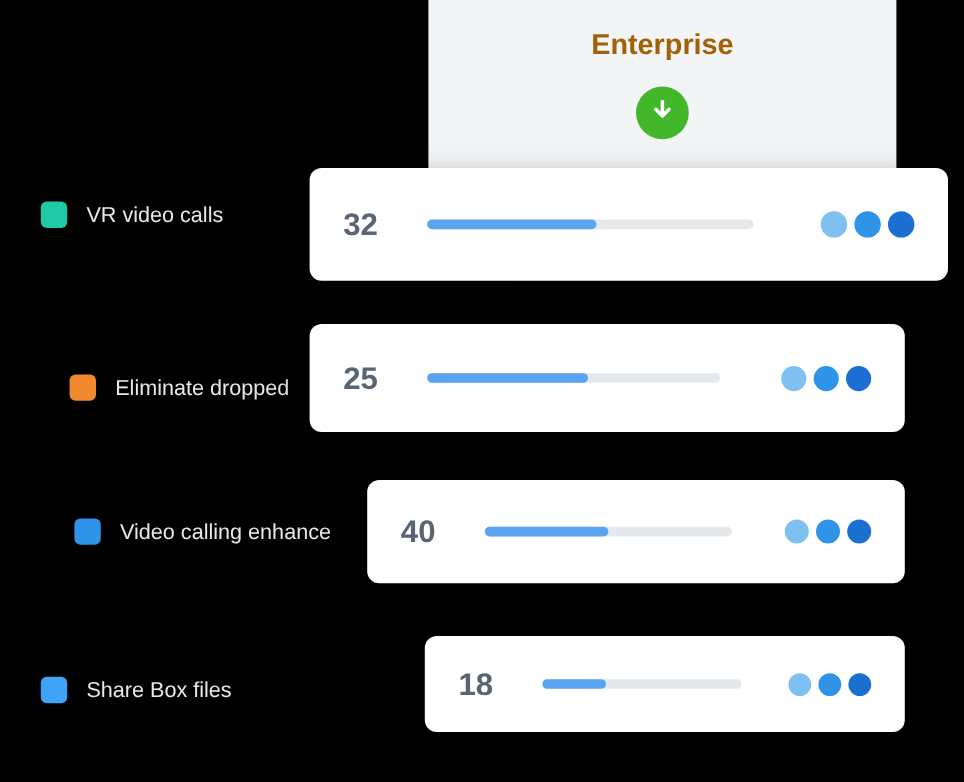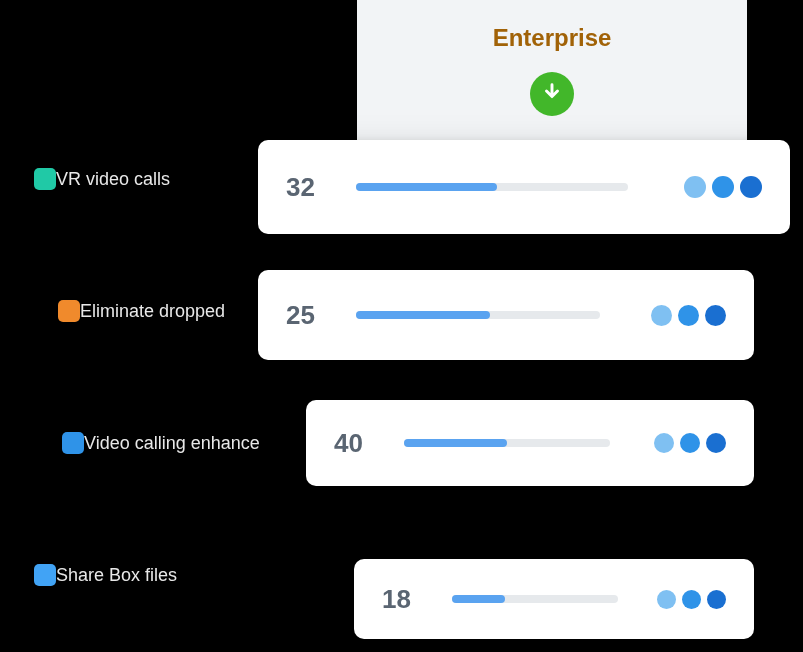--- a/index.html
+++ b/index.html
@@ -37,20 +37,21 @@
       display: flex;
       align-items: center;
       justify-content: center;
     }
     .download-circle svg { width: 22px; height: 22px; }
 
     .legend-item {
       position: absolute;
       display: flex;
       align-items: center;
+      gap: 16px;
     }
     .legend-swatch {
       width: 22px;
       height: 22px;
       border-radius: 5px;
     }
     .legend-label {
       color: #e8e8e8;
       font-size: 18px;
       font-weight: 400;
@@ -112,21 +113,21 @@
         <path d="M12 4 L12 17 M12 17 L6 11 M12 17 L18 11" stroke="#ffffff" stroke-width="3.2" stroke-linecap="round" stroke-linejoin="round"></path>
       </svg>
     </span>
   </div>
 </div>
 
 <div class="legend-item" style="left:34px; top:168px;">
   <span class="legend-swatch" style="background:#20c9a6"></span>
   <span class="legend-label">VR video calls</span>
 </div>
-<div class="legend-item" style="left:34px; top:300px;padding-left:24px;">
+<div class="legend-item" style="left:34px; top:312px;padding-left:24px;">
   <span class="legend-swatch" style="background:#f08a2c"></span>
   <span class="legend-label">Eliminate dropped</span>
 </div>
 <div class="legend-item" style="left:34px; top:432px;margin-left:28px;">
   <span class="legend-swatch" style="background:#2f93e8"></span>
   <span class="legend-label">Video calling enhance</span>
 </div>
 <div class="legend-item" style="left:34px; top:564px;">
   <span class="legend-swatch" style="background:#41a3f5"></span>
   <span class="legend-label">Share Box files</span>
@@ -161,21 +162,21 @@
   <div class="progress-track" style="width:206px;">
     <div class="progress-fill" style="width:50%"></div>
   </div>
   <div class="dots">
     <span class="dot d1" style="width:20px;height:20px;"></span>
     <span class="dot d2" style="width:20px;height:20px;"></span>
     <span class="dot d3" style="width:20px;height:20px;"></span>
   </div>
 </div>
 
-<div class="score-card" style="left:354px; top:530px; width:400px; height:80px;margin-top:29px;">
+<div class="score-card" style="left:354px; top:530px; width:400px; height:80px;">
   <span class="score-val">18</span>
   <div class="progress-track" style="width:166px;">
     <div class="progress-fill" style="width:32%"></div>
   </div>
   <div class="dots">
     <span class="dot d1" style="width:19px;height:19px;"></span>
     <span class="dot d2" style="width:19px;height:19px;"></span>
     <span class="dot d3" style="width:19px;height:19px;"></span>
   </div>
 </div>

